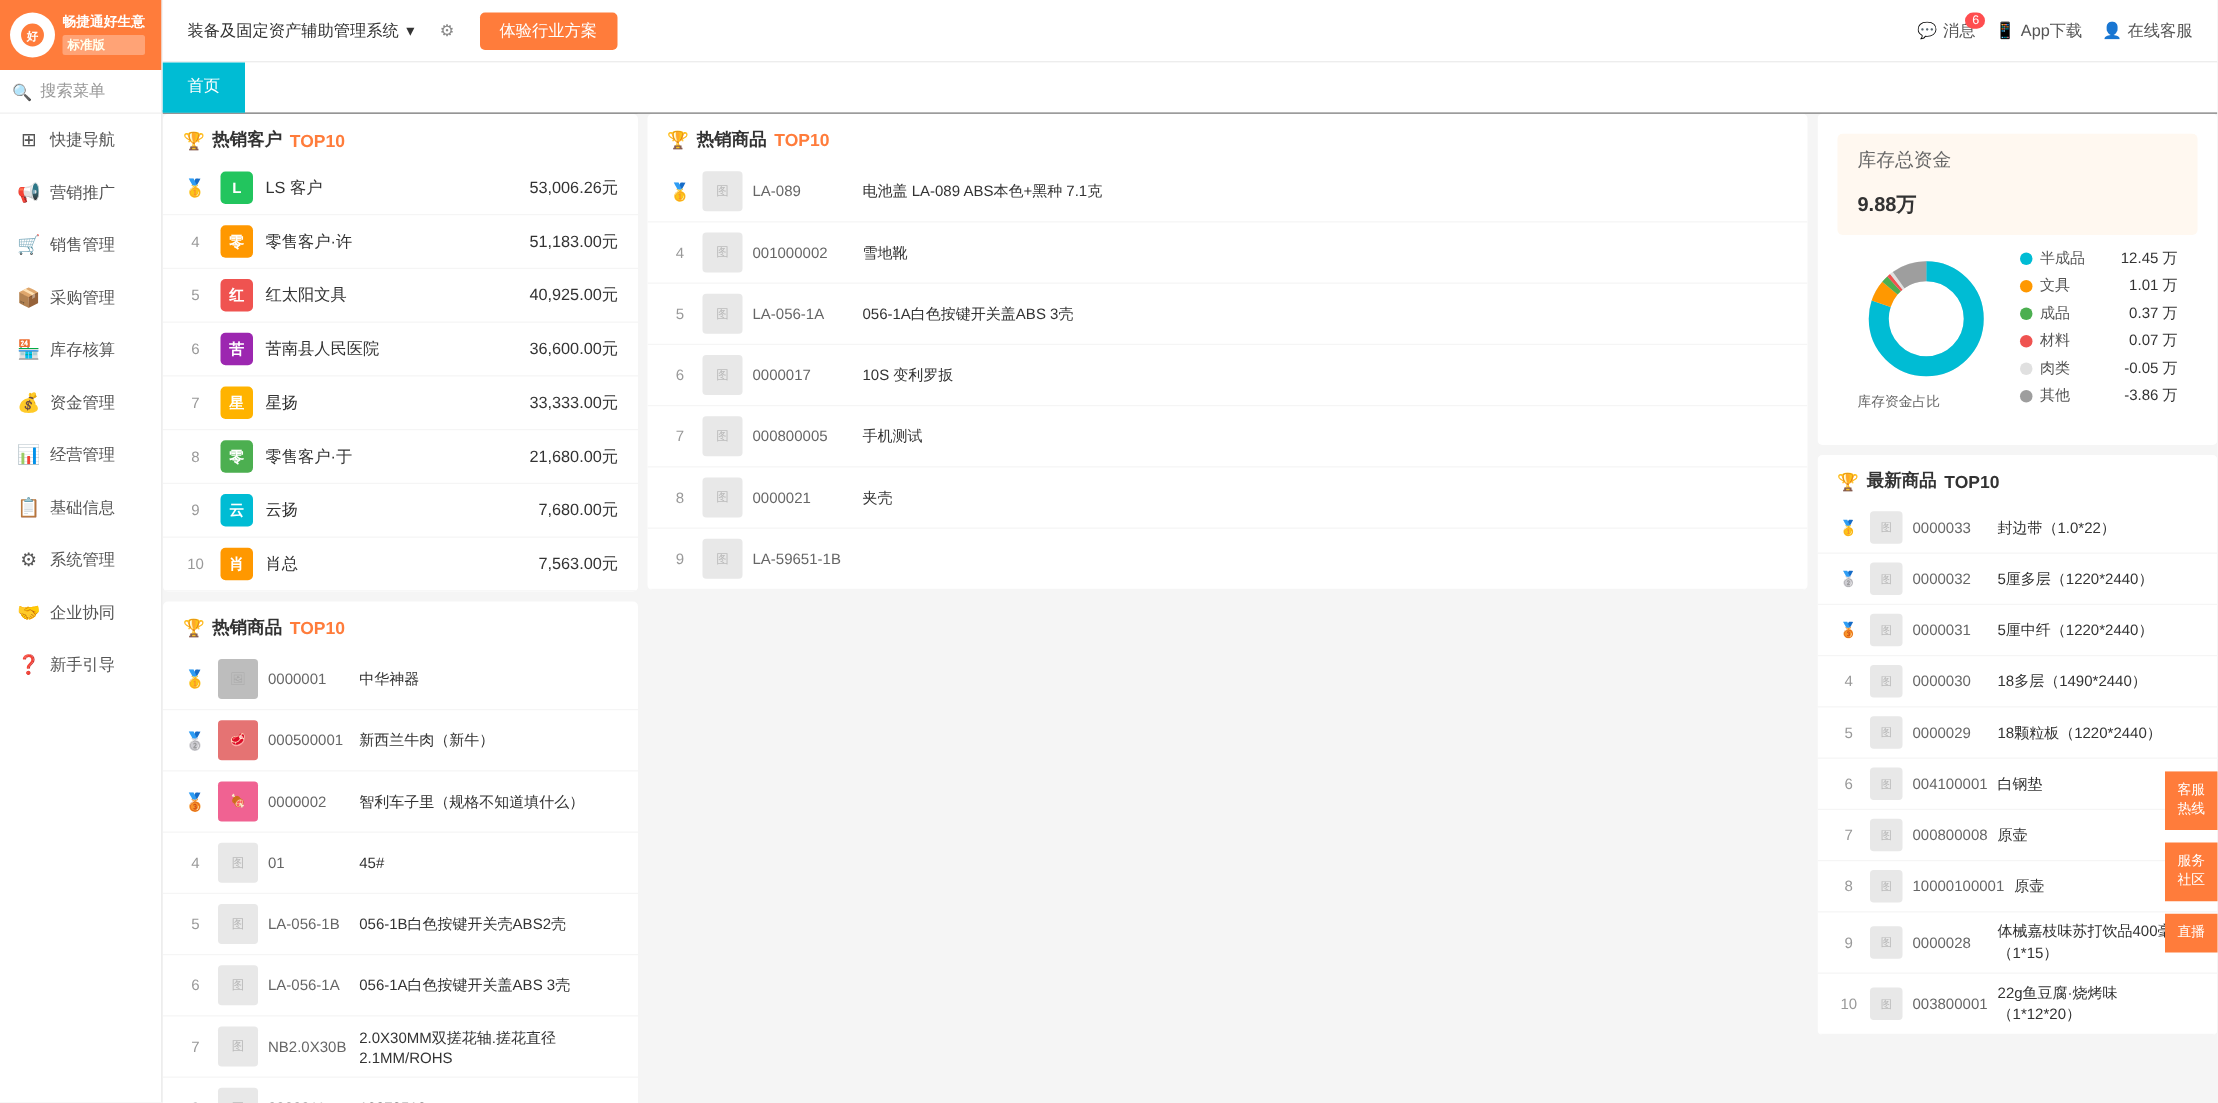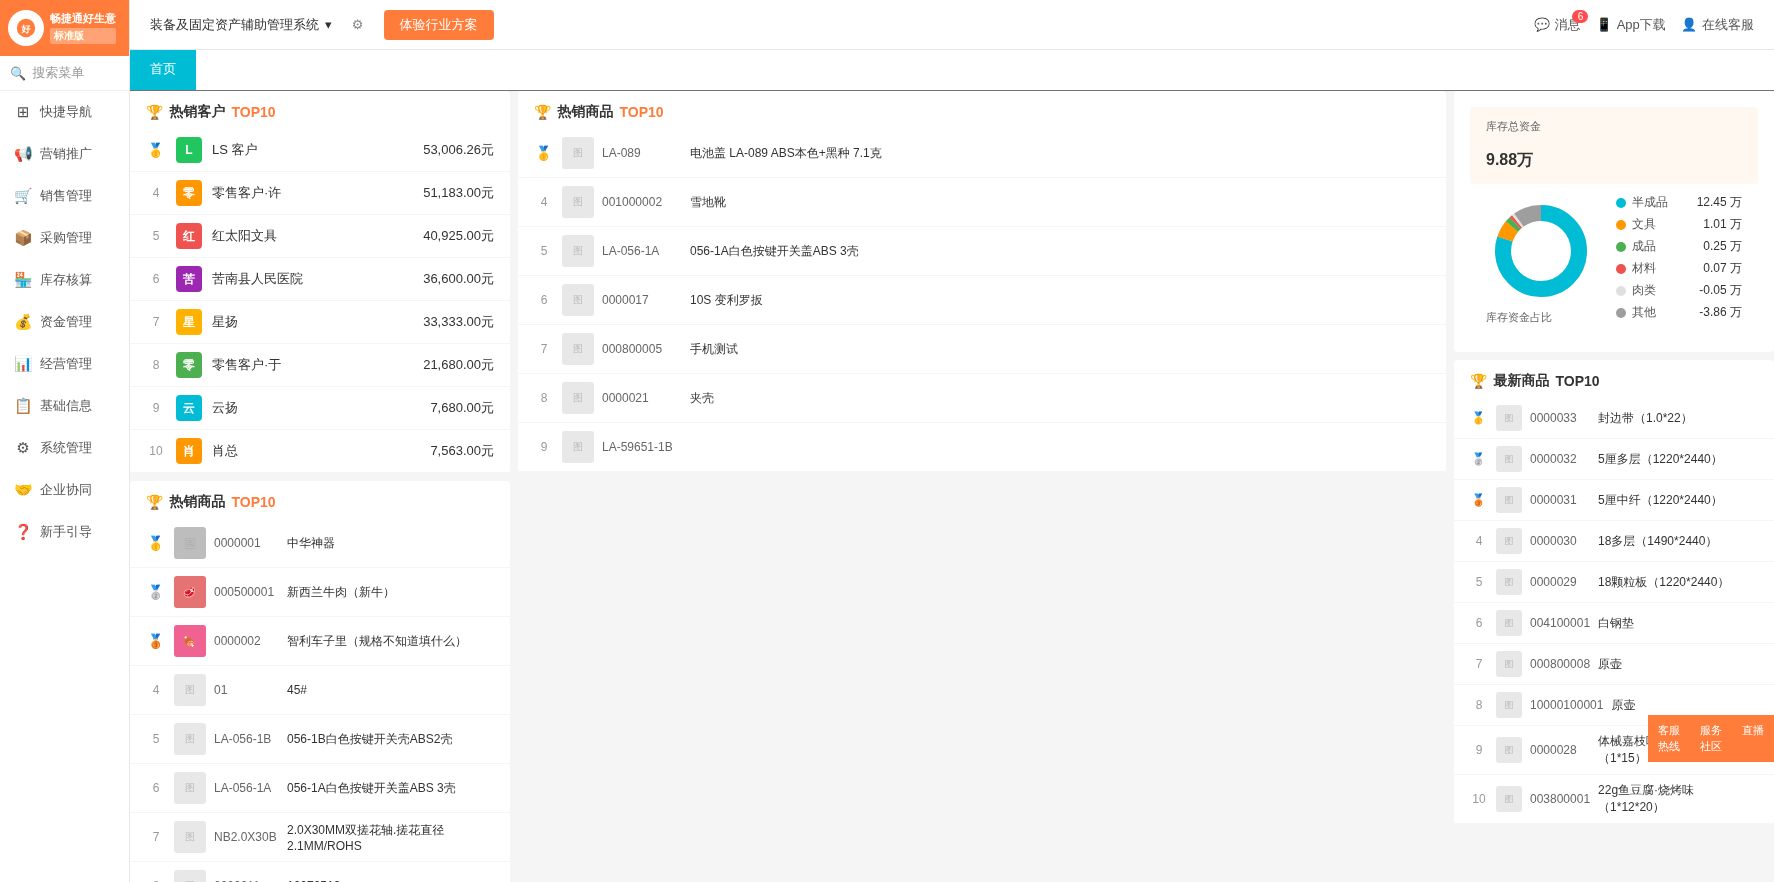--- a/index.html
+++ b/index.html
@@ -276,21 +276,21 @@
     }
 
     
     .inventory-card {
       background: #fff;
       border-radius: 4px;
       padding: 16px;
       margin-bottom: 8px;
     }
     .inventory-title {
-      font-size: 11px;
+      font-size: 15px;
       color: #666;
       margin-bottom: 6px;
     }
     .inventory-amount {
       font-size: 28px;
       font-weight: bold;
       color: #333;
     }
     .inventory-amount span { font-size: 16px; }
 
@@ -373,22 +373,22 @@
       color: #333;
       font-size: 12px;
     }
 
     
     .floating-btns {
       position: fixed;
       right: 0;
       bottom: 120px;
       display: flex;
-      flex-direction: row;
-      gap: 0;
+      flex-direction: column;
+      gap: 10px;
       z-index: 999;
     }
     .float-btn {
       background: #ff7c3b;
       color: #fff;
       width: 42px;
       padding: 8px 4px;
       text-align: center;
       font-size: 11px;
       cursor: pointer;
@@ -727,21 +727,21 @@
                   <span class="legend-dot" style="background:#ff9800"></span>
                   <span>文具</span>
                 </div>
               <span class="legend-val">1.01 万</span>
             </div>
             <div class="legend-item">
               <div class="legend-name">
                   <span class="legend-dot" style="background:#4caf50"></span>
                   <span>成品</span>
                 </div>
-              <span class="legend-val">0.25 万</span>
+              <span class="legend-val">0.37 万</span>
             </div>
             <div class="legend-item">
               <div class="legend-name">
                   <span class="legend-dot" style="background:#ef5350"></span>
                   <span>材料</span>
                 </div>
               <span class="legend-val">0.07 万</span>
             </div>
             <div class="legend-item">
               <div class="legend-name">

